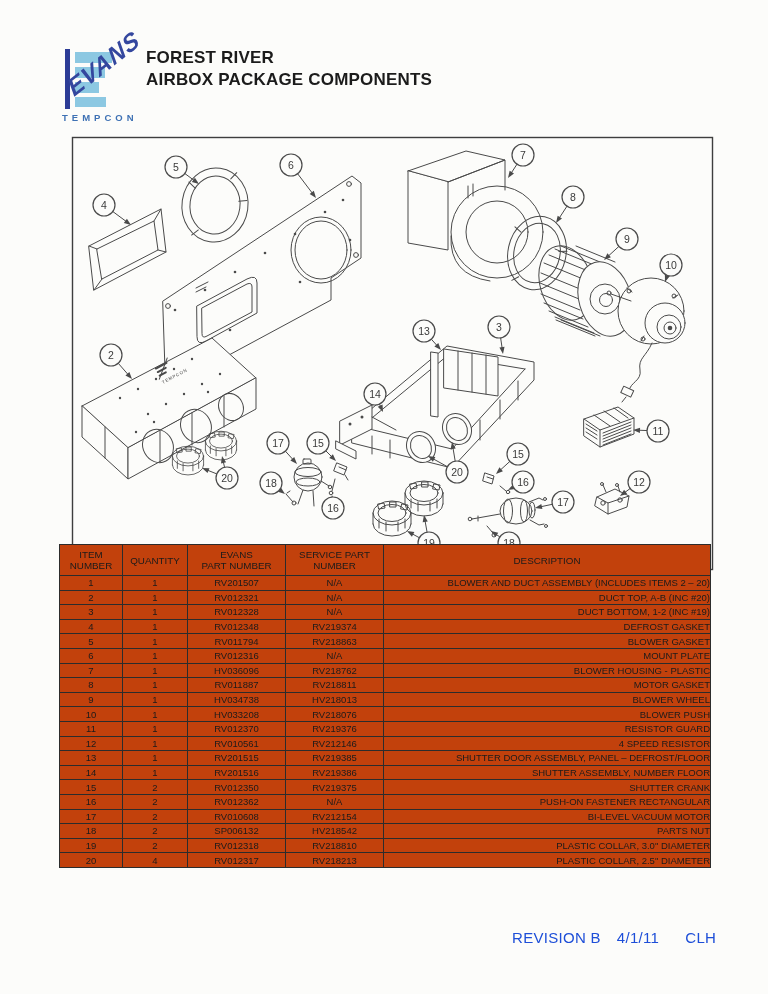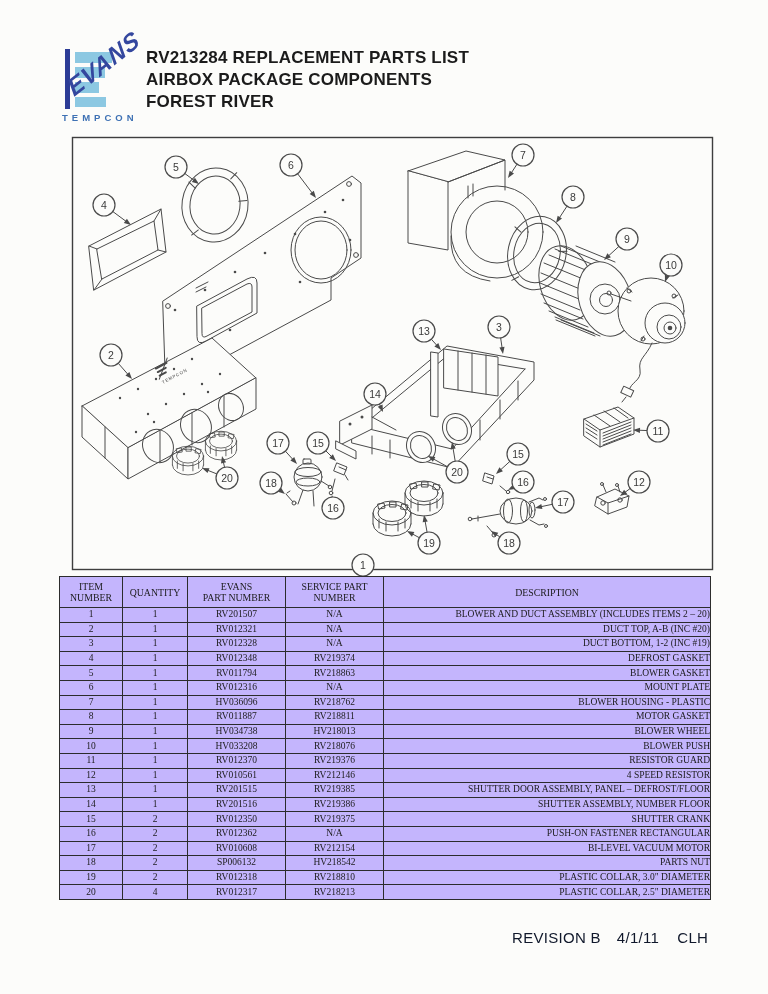--- a/index.html
+++ b/index.html
@@ -35,57 +35,56 @@
   #parts{stroke:#4a4a4a;fill:none;stroke-width:1;stroke-linejoin:round;stroke-linecap:round;}
   .wfill{fill:#fcfcfa;}
   .dot{fill:#4a4a4a;stroke:none;}
   .callout-circle{fill:#fcfcfa;stroke:#4a4a4a;stroke-width:1.2;}
   .callout-num{font-family:"Liberation Sans",sans-serif;font-size:10.5px;fill:#3a3a3a;}
   .leader{stroke:#4a4a4a;stroke-width:1;fill:none;}
   .arrowhead{fill:#4a4a4a;stroke:none;}
   .boxprint{font-family:"Liberation Sans",sans-serif;font-size:4.5px;letter-spacing:.8px;fill:#4a4a4a;stroke:none;}
   
   table.parts{
-    position:absolute;left:59px;top:576px;width:651px;
-    border-collapse:collapse;table-layout:fixed;background:#c4b5fd;font-family:Liberation Serif, serif;
+    position:absolute;left:59px;top:544px;width:651px;
+    border-collapse:collapse;table-layout:fixed;background:#c2410c;
   }
   table.parts th,table.parts td{
     border:1.3px solid #2c2c2c;padding:0;font-size:9.5px;color:#1b1b1b;
     text-align:center;vertical-align:middle;white-space:nowrap;overflow:hidden;
     font-weight:normal;height:13.6px;line-height:11px;
   }
   table.parts thead th{height:30px;font-size:9.8px;line-height:11px;}
   table.parts td.desc{text-align:right;padding-left:5px;}
   col.c1{width:63px;}col.c2{width:65px;}col.c3{width:98px;}col.c4{width:98px;}col.c5{width:327px;}
   
   .footer{
     position:absolute;left:512px;top:929px;display:flex;gap:16px;
-    font-size:15px;color:#0f172a;letter-spacing:.3px;
+    font-size:15px;color:#1d4ed8;letter-spacing:.3px;
   }
-  .footer .initials{margin-left:2px;}
+  .footer .initials{margin-left:10px;}
 </style>
 </head>
 <body>
 
 <div class="page">
 
   <div class="logo">
     <div class="vbar"></div>
     <div class="bar b1"></div>
     <div class="bar b2"></div>
     <div class="bar b3"></div>
     <div class="bar b4"></div>
     <div class="script">EVANS</div>
     <div class="sub">TEMPCON</div>
   </div>
 
   <div class="titleblock">
-    <div class="title-line">RV213284 REPLACEMENT PARTS LIST</div>
+    <div class="title-line">FOREST RIVER</div>
     <div class="title-line">AIRBOX PACKAGE COMPONENTS</div>
-    <div class="title-line">FOREST RIVER</div>
   </div>
 
   <svg class="diagram" viewBox="0 0 768 994">
     <defs>
       <g id="collar19">
         <ellipse cx="392" cy="513" rx="19" ry="12"></ellipse>
         <ellipse cx="392" cy="513" rx="14" ry="8.5"></ellipse>
         <line x1="373" y1="513" x2="373" y2="524"></line>
         <line x1="411" y1="513" x2="411" y2="524"></line>
         <path d="M373,524 A19,12 0 0 0 411,524"></path>

